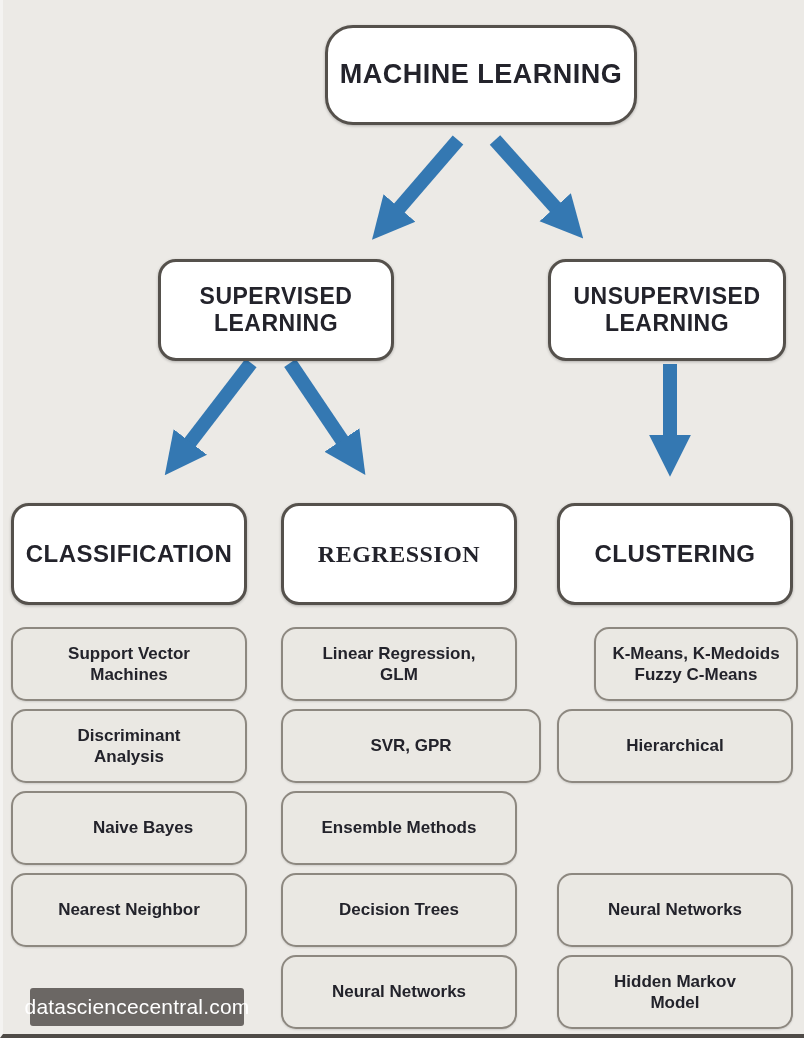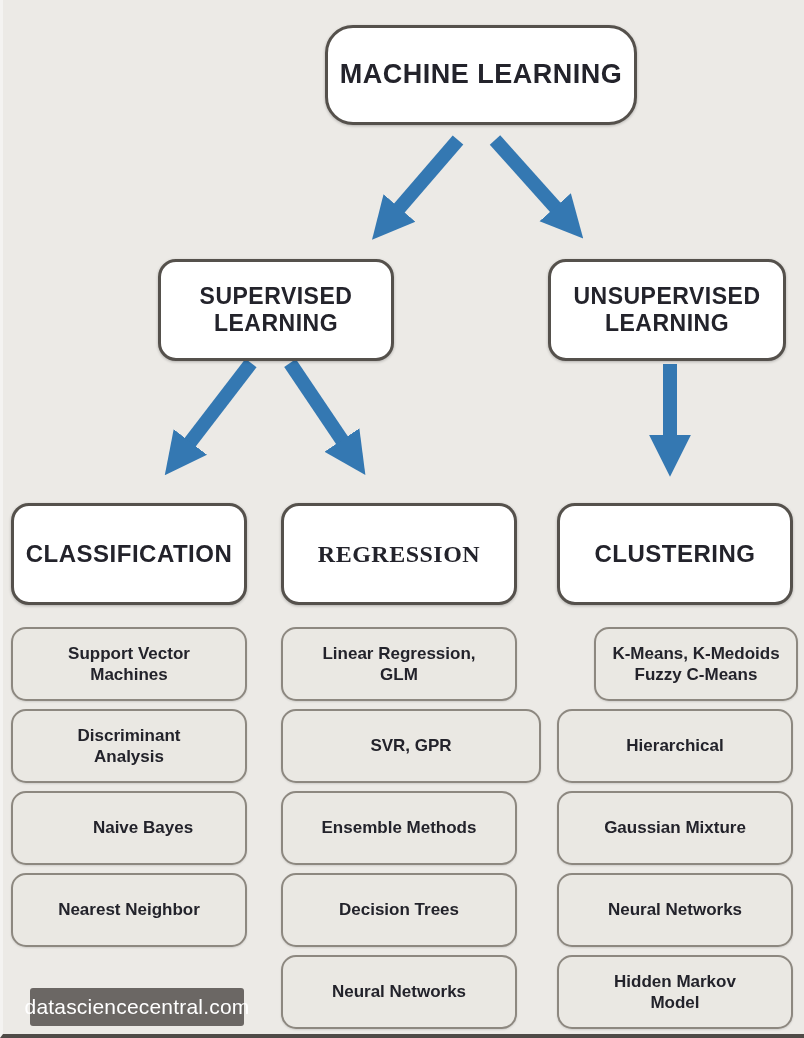--- a/index.html
+++ b/index.html
@@ -114,20 +114,19 @@
   <div class="leaf" style="left:278px; top:627px; width:236px; height:74px;">Linear Regression,
 GLM</div>
   <div class="leaf" style="left:278px; top:709px; width:260px; height:74px;">SVR, GPR</div>
   <div class="leaf" style="left:278px; top:791px; width:236px; height:74px;">Ensemble Methods</div>
   <div class="leaf" style="left:278px; top:873px; width:236px; height:74px;">Decision Trees</div>
   <div class="leaf" style="left:278px; top:955px; width:236px; height:74px;">Neural Networks</div>
 
   <div class="leaf" style="left:554px; top:627px; width:204px; height:74px;margin-left:37px;">K-Means, K-Medoids
 Fuzzy C-Means</div>
   <div class="leaf" style="left:554px; top:709px; width:236px; height:74px;">Hierarchical</div>
-  <div class="leaf" style="left:554px; top:791px; width:236px; height:74px;">Gaussian Mixture</div>
   <div class="leaf" style="left:554px; top:873px; width:236px; height:74px;">Neural Networks</div>
   <div class="leaf" style="left:554px; top:955px; width:236px; height:74px;">Hidden Markov
 Model</div>
 
   <div class="badge">datasciencecentral.com</div>
 
 </div>
 
 </body></html>

